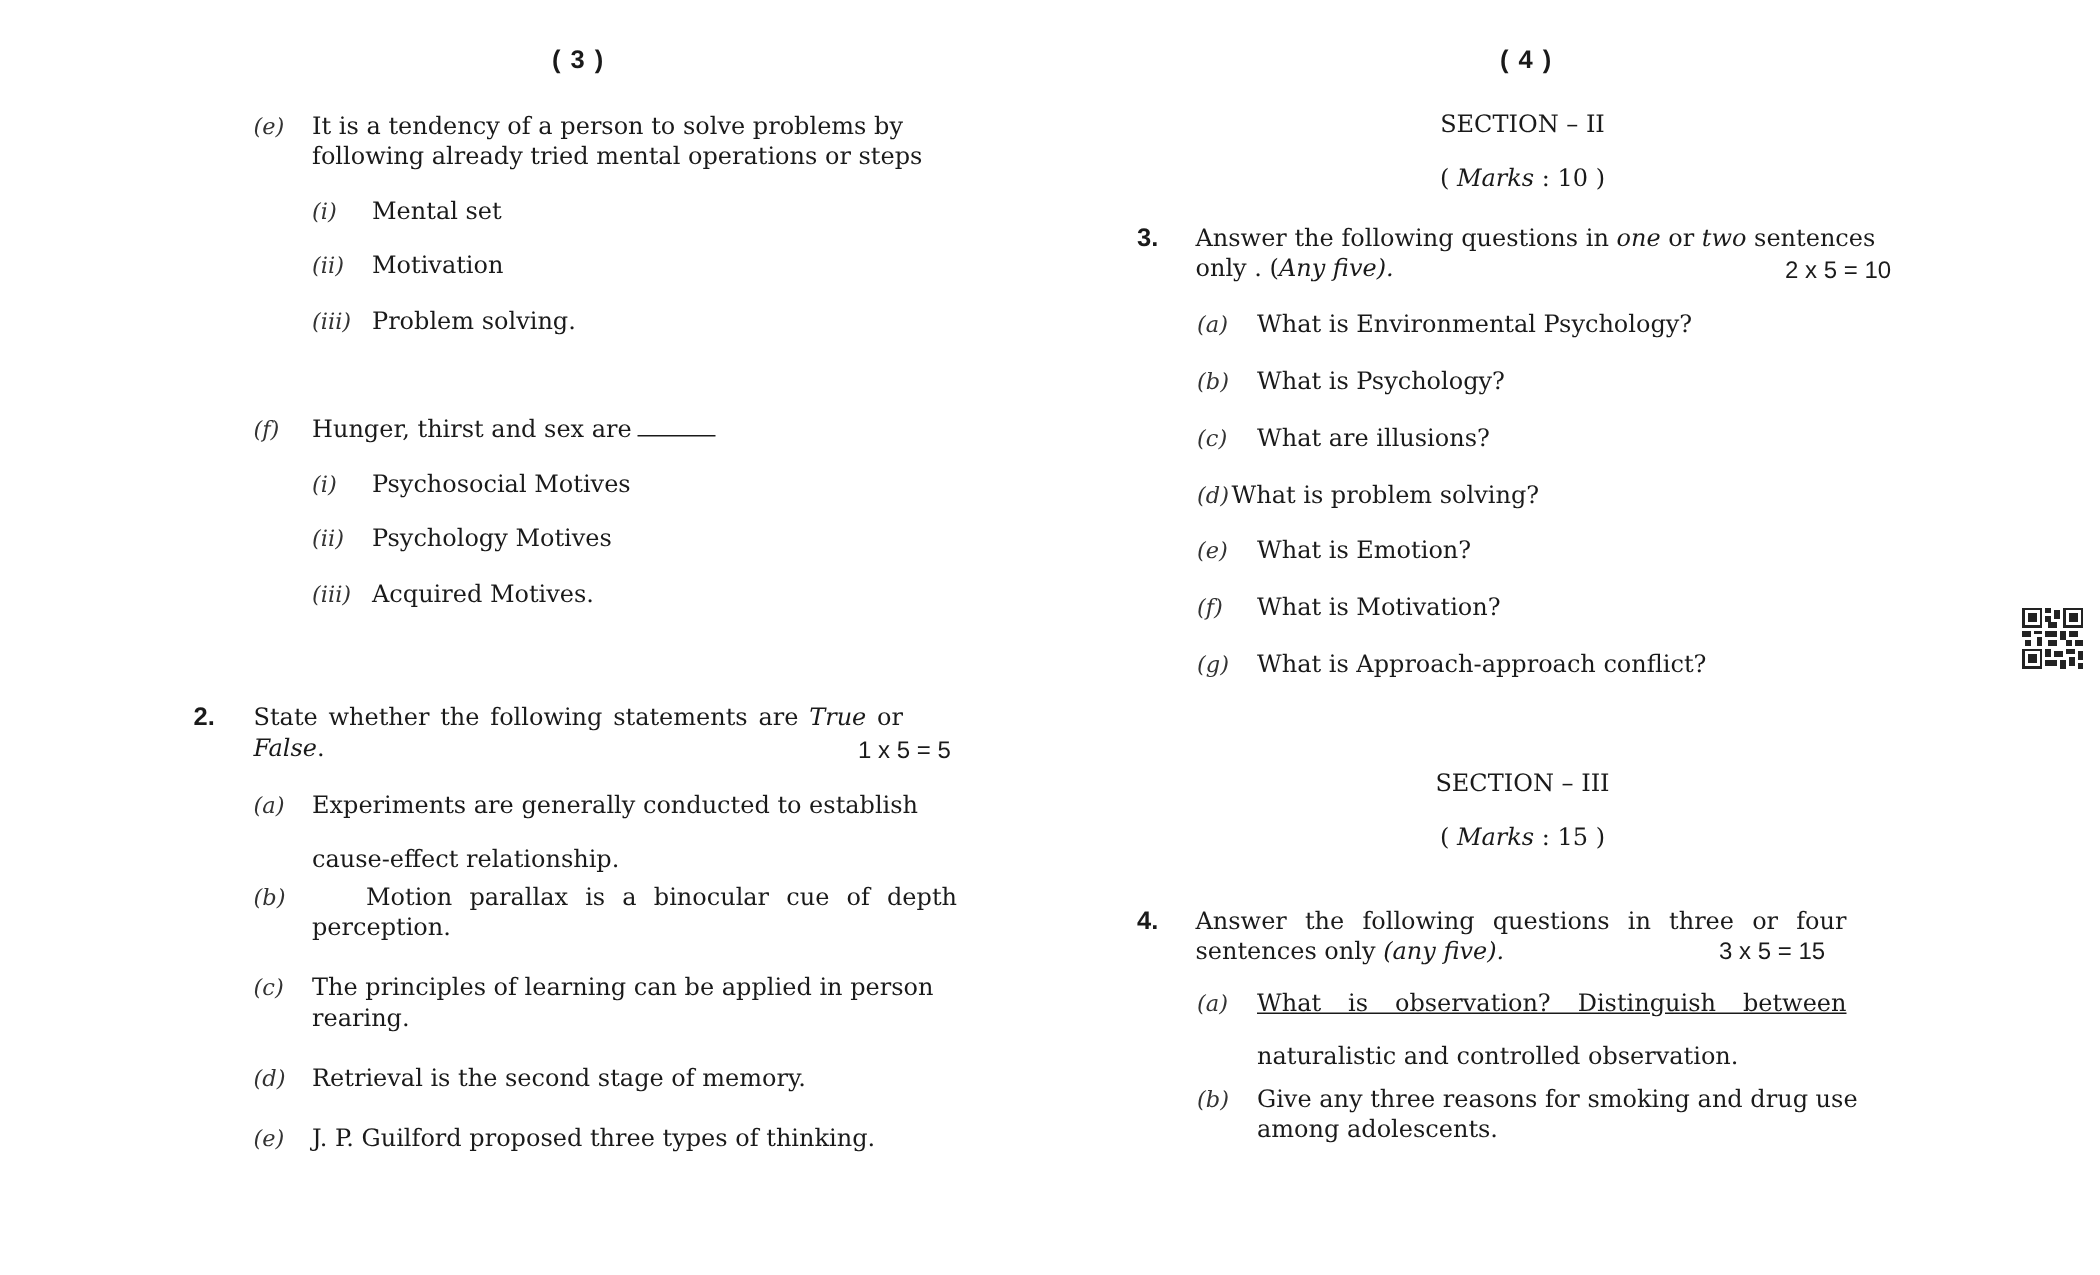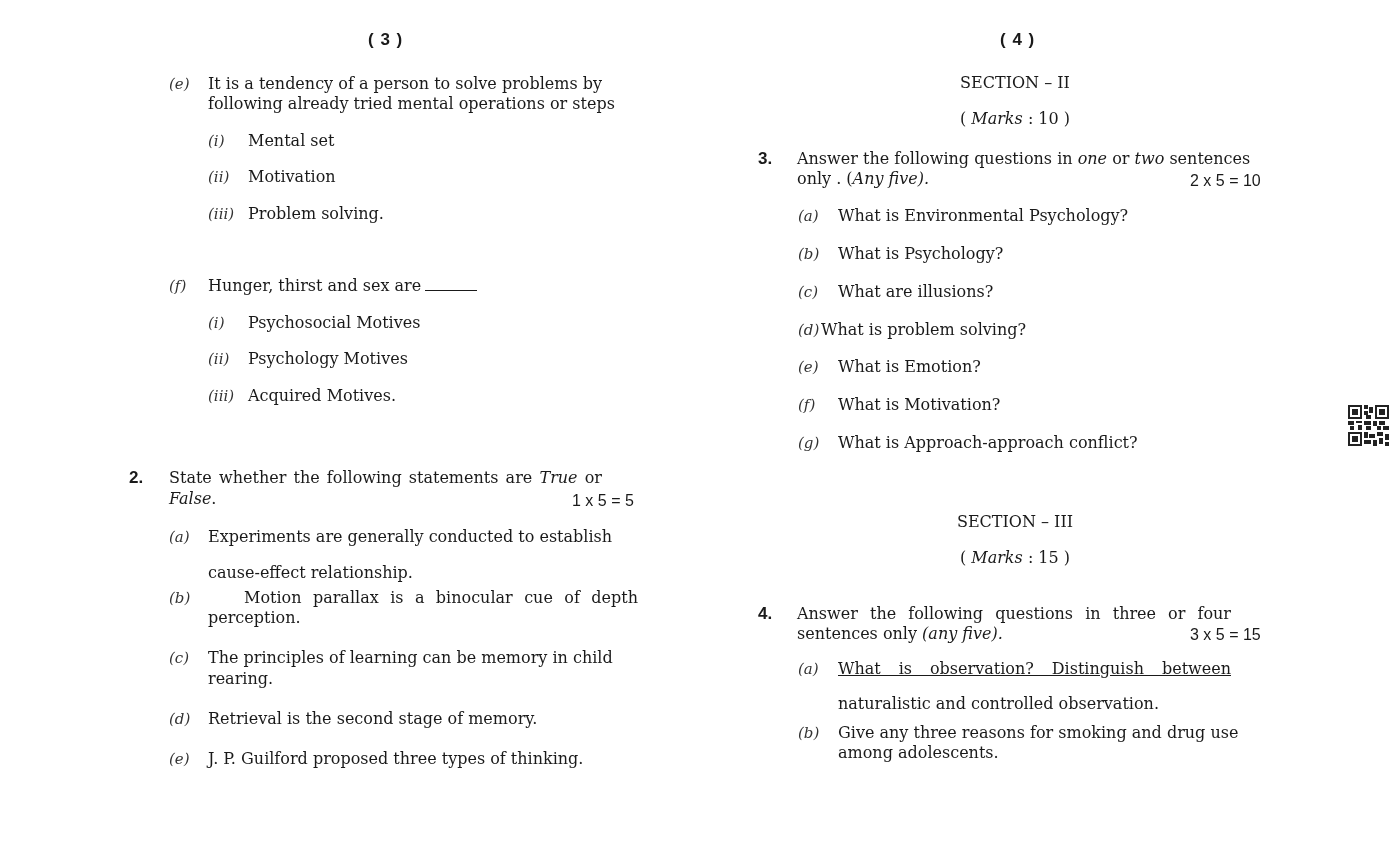--- a/index.html
+++ b/index.html
@@ -49,21 +49,21 @@
 
 <div class="lbl" style="left:169px; top:527px;">(a)</div>
 <div class="just" style="left:208px; top:527px; width:394px;">Experiments are generally conducted to establish</div>
 <div class="t" style="left:208px; top:547px;margin-top:16px;">cause-effect relationship.</div>
 
 <div class="lbl" style="left:169px; top:588px;">(b)</div>
 <div class="just" style="left:208px; top:588px; width:394px;margin-left:36px;">Motion parallax is a binocular cue of depth</div>
 <div class="t" style="left:208px; top:608px;">perception.</div>
 
 <div class="lbl" style="left:169px; top:648px;">(c)</div>
-<div class="just" style="left:208px; top:648px; width:394px;">The principles of learning can be memory in child</div>
+<div class="just" style="left:208px; top:648px; width:394px;">The principles of learning can be applied in person</div>
 <div class="t" style="left:208px; top:669px;">rearing.</div>
 
 <div class="lbl" style="left:169px; top:709px;">(d)</div>
 <div class="t" style="left:208px; top:709px;">Retrieval is the second stage of memory.</div>
 
 <div class="lbl" style="left:169px; top:749px;">(e)</div>
 <div class="t" style="left:208px; top:749px;">J. P. Guilford proposed three types of thinking.</div>
 
 <div class="pg" style="left:1000px; top:30px;">( 4 )</div>
 
@@ -89,21 +89,21 @@
 <div class="t" style="left:838px; top:395px;">What is Motivation?</div>
 <div class="lbl" style="left:798px; top:433px;">(g)</div>
 <div class="t" style="left:838px; top:433px;">What is Approach-approach conflict?</div>
 
 <div class="center" style="left:915px; top:512px; width:200px;">SECTION – III</div>
 <div class="center" style="left:915px; top:548px; width:200px;"><span>(</span> <i>Marks</i> <span>: 15 )</span></div>
 
 <div class="qn" style="left:758px; top:604px;">4.</div>
 <div class="just" style="left:797px; top:604px; width:434px;">Answer  the following questions in three or four</div>
 <div class="t" style="left:797px; top:624px;text-align:center;"><span>sentences only</span> <i>(any five).</i></div>
-<div class="marks" style="left:1190px; top:625px;">3 x 5 = 15</div>
+<div class="marks" style="left:1146px; top:625px;">3 x 5 = 15</div>
 
 <div class="lbl" style="left:798px; top:659px;">(a)</div>
 <div class="just" style="left:838px; top:659px; width:393px;text-decoration:underline;">What is observation? Distinguish between</div>
 <div class="t" style="left:838px; top:694px;">naturalistic and controlled observation.</div>
 
 <div class="lbl" style="left:798px; top:723px;">(b)</div>
 <div class="just" style="left:838px; top:723px; width:393px;">Give any three reasons for smoking and drug use</div>
 <div class="t" style="left:838px; top:743px;">among adolescents.</div>
 
 <svg class="qr" viewBox="0 0 21 21" shape-rendering="crispEdges">

